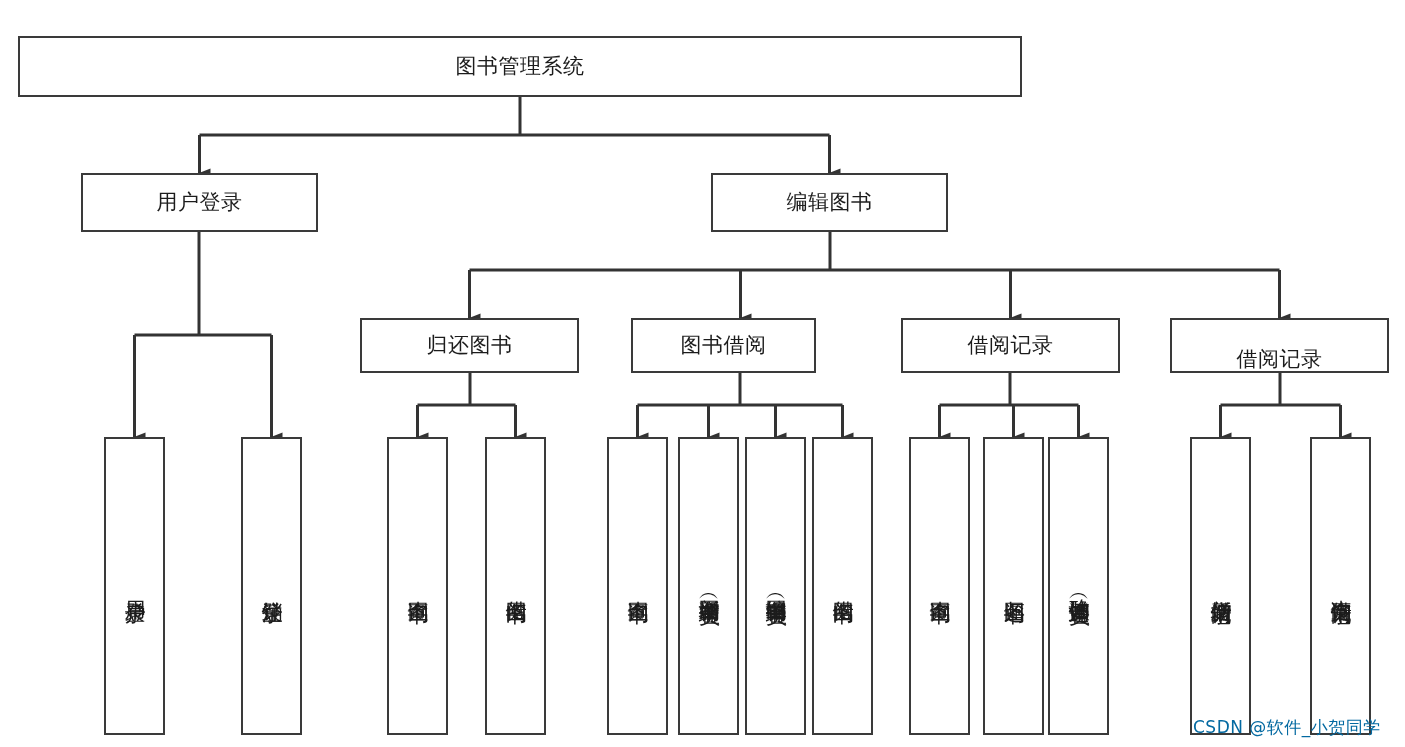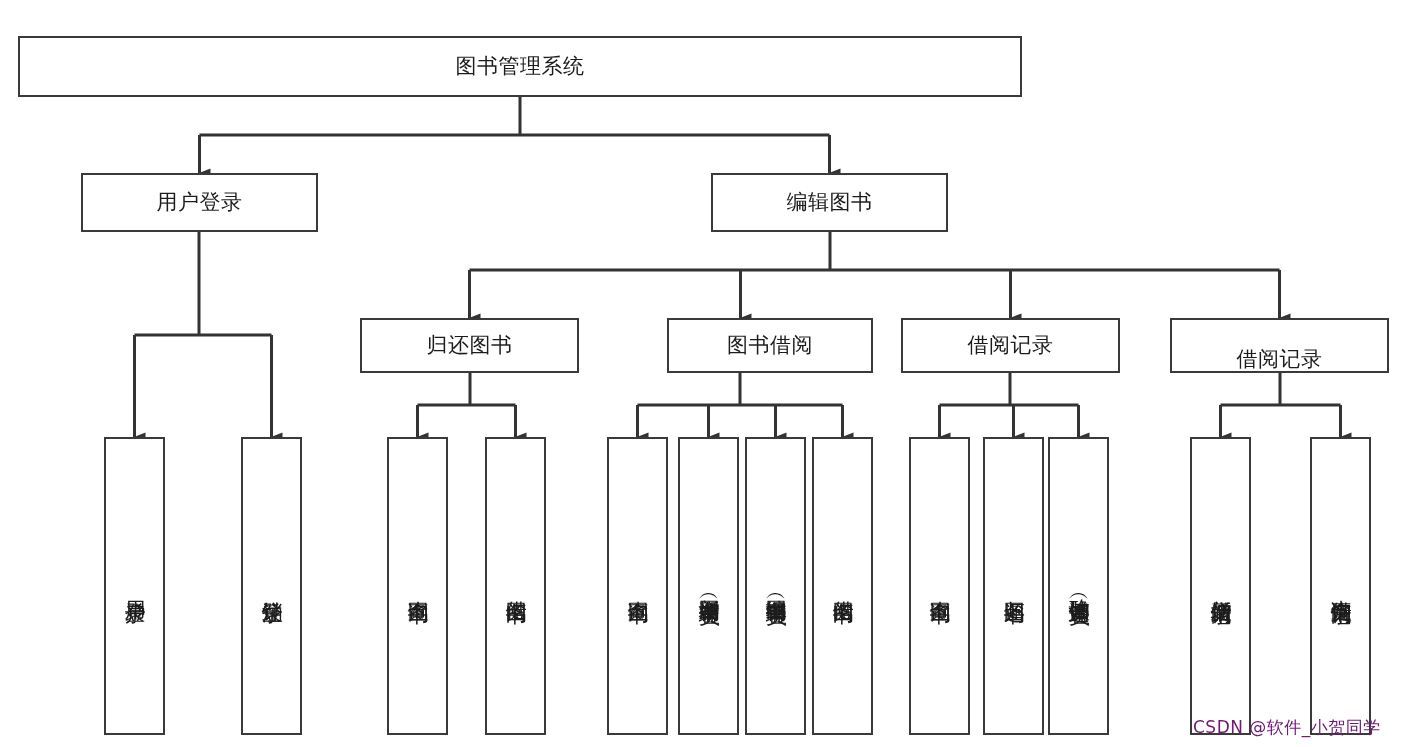--- a/index.html
+++ b/index.html
@@ -116,21 +116,21 @@
       </div>
       <div class="node-box" style="left: 81px; top: 173px; width: 237px; height: 59px;">
         <span class="node-label-h">用户登录</span>
       </div>
       <div class="node-box" style="left: 711px; top: 173px; width: 237px; height: 59px;">
         <span class="node-label-h">编辑图书</span>
       </div>
       <div class="node-box" style="left: 360px; top: 318px; width: 219px; height: 55px;">
         <span class="node-label-h">归还图书</span>
       </div>
-      <div class="node-box" style="left: 631px; top: 318px; width: 206px; height: 55px; margin-left: 36px;">
+      <div class="node-box" style="left: 631px; top: 318px; width: 185px; height: 55px;">
         <span class="node-label-h">图书借阅</span>
       </div>
       <div class="node-box" style="left: 901px; top: 318px; width: 219px; height: 55px;">
         <span class="node-label-h">借阅记录</span>
       </div>
       <div class="node-box" style="left: 1170px; top: 318px; width: 219px; height: 55px; align-items: flex-end;">
         <span class="node-label-h">借阅记录</span>
       </div>
       <div class="node-box" style="left: 104px; top: 437px; width: 61px; height: 298px;">
         <span class="node-label-v">用户登录</span>
@@ -166,15 +166,15 @@
         <span class="node-label-v">确认归还（管理员）</span>
       </div>
       <div class="node-box" style="left: 1190px; top: 437px; width: 61px; height: 298px;">
         <span class="node-label-v">新增借阅记录</span>
       </div>
       <div class="node-box" style="left: 1310px; top: 437px; width: 61px; height: 298px;">
         <span class="node-label-v">查询借阅记录</span>
       </div>
     </div>
 
-  <div class="watermark" style="left: 1193px; top: 716px; color: #701a75;">CSDN @软件_小贺同学</div>
+  <div class="watermark" style="left: 1193px; top: 716px; color: #0369a1;">CSDN @软件_小贺同学</div>
 
 </div>
 
 </body></html>

